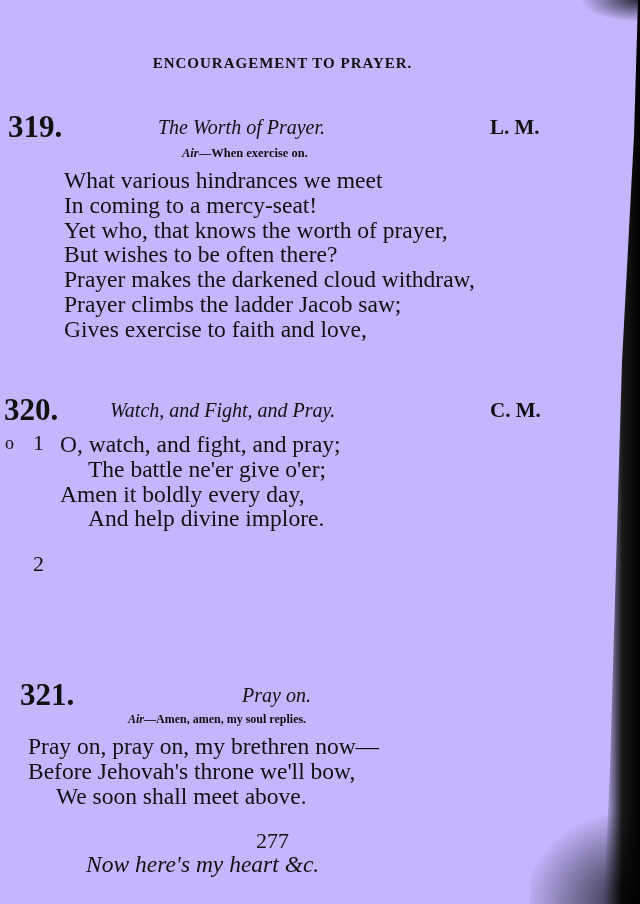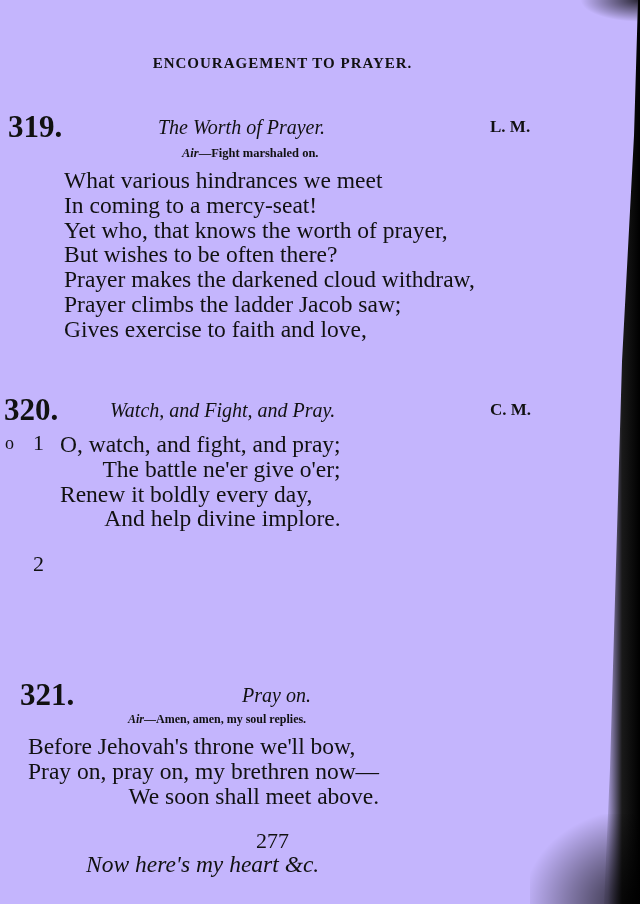--- a/index.html
+++ b/index.html
@@ -82,39 +82,39 @@
       font-style: italic;
       font-family: "Liberation Serif", serif;
       font-size: 20px;
       line-height: 30px;
     }
     .hymn-meter {
       position: absolute;
       top: 2px;
       font-family: "Liberation Serif", serif;
       font-weight: bold;
-      font-size: 17px;
+      font-size: 21px;
       line-height: 30px;
     }
     .air {
       position: absolute;
       font-family: "Liberation Serif", serif;
       font-weight: bold;
       font-size: 12.5px;
     }
     .air .air-label { font-style: italic; }
 
     .verse {
       position: absolute;
       font-family: "Liberation Serif", serif;
       font-size: 23.5px;
       line-height: 24.8px;
     }
     .line { display: block; white-space: pre; }
-    .indent { padding-left: 28px; text-align: right; }
+    .indent { padding-left: 28px; }
     .verse-num {
       position: absolute;
       font-family: "Liberation Serif", serif;
       font-size: 22px;
     }
     .italic { font-style: italic; }
     .page-number {
       position: absolute;
       left: 0;
       width: 545px;
@@ -134,21 +134,21 @@
   <div class="binding-speckle"></div>
 
   <div class="running-head">ENCOURAGEMENT TO PRAYER.</div>
 
   <div class="hymn-header" style="top:110px;">
     <span class="hymn-number">319.</span>
     <span class="hymn-title" style="left:150px;">The Worth of Prayer.</span>
     <span class="hymn-meter" style="left:482px;">L. M.</span>
   </div>
   <div class="air" style="top:146px; left:182px;">
-    <span class="air-label">Air</span><span>—Fight marshaled on.</span>
+    <span class="air-label">Air</span><span>—When exercise on.</span>
   </div>
   <div class="verse" style="top:168px; left:20px;margin-left:44px;">
     <span class="line">What various hindrances we meet</span>
     <span class="line">In coming to a mercy-seat!</span>
     <span class="line">Yet who, that knows the worth of prayer,</span>
     <span class="line">But wishes to be often there?</span>
     <span class="line">Prayer makes the darkened cloud withdraw,</span>
     <span class="line">Prayer climbs the ladder Jacob saw;</span>
     <span class="line">Gives exercise to faith and love,</span>
   </div>
@@ -157,34 +157,34 @@
     <span class="hymn-number">320.</span>
     <span class="hymn-title" style="left:106px;">Watch, and Fight, and Pray.</span>
     <span class="hymn-meter" style="left:486px;">C. M.</span>
   </div>
 
   <span class="verse-num" style="top:433px; left:5px; font-size:18px;">o</span>
   <span class="verse-num" style="top:430px; left:33px;">1</span>
   <div class="verse" style="top:432px; left:60px;">
     <span class="line">O, watch, and fight, and pray;</span>
     <span class="line indent">The battle ne'er give o'er;</span>
-    <span class="line">Renew it boldly every day,</span>
+    <span class="line">Amen it boldly every day,</span>
     <span class="line indent">And help divine implore.</span>
   </div>
 
   <span class="verse-num" style="top:551px; left:33px;">2</span>
 
   <div class="hymn-header" style="top:678px; left:20px;">
     <span class="hymn-number">321.</span>
     <span class="hymn-title" style="left:222px;">Pray on.</span>
   </div>
   <div class="air" style="top:712px; left:128px; font-size:12px;">
     <span class="air-label">Air</span><span>—Amen, amen, my soul replies.</span>
   </div>
   <div class="verse" style="top:734px; left:28px;">
+    <span class="line">Pray on, pray on, my brethren now—</span>
     <span class="line">Before Jehovah's throne we'll bow,</span>
-    <span class="line">Pray on, pray on, my brethren now—</span>
     <span class="line indent">We soon shall meet above.</span>
     <span class="line italic" style="padding-left:58px;margin-top:44px;">Now here's my heart &amp;c.</span>
   </div>
 
   <div class="page-number">277</div>
 </div>
 
 </body></html>

